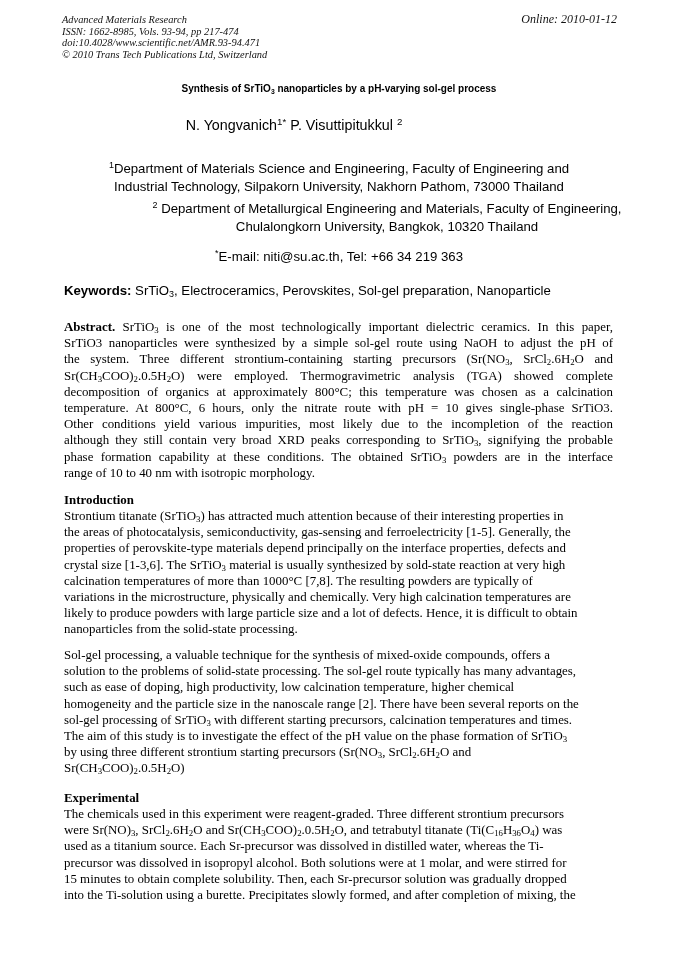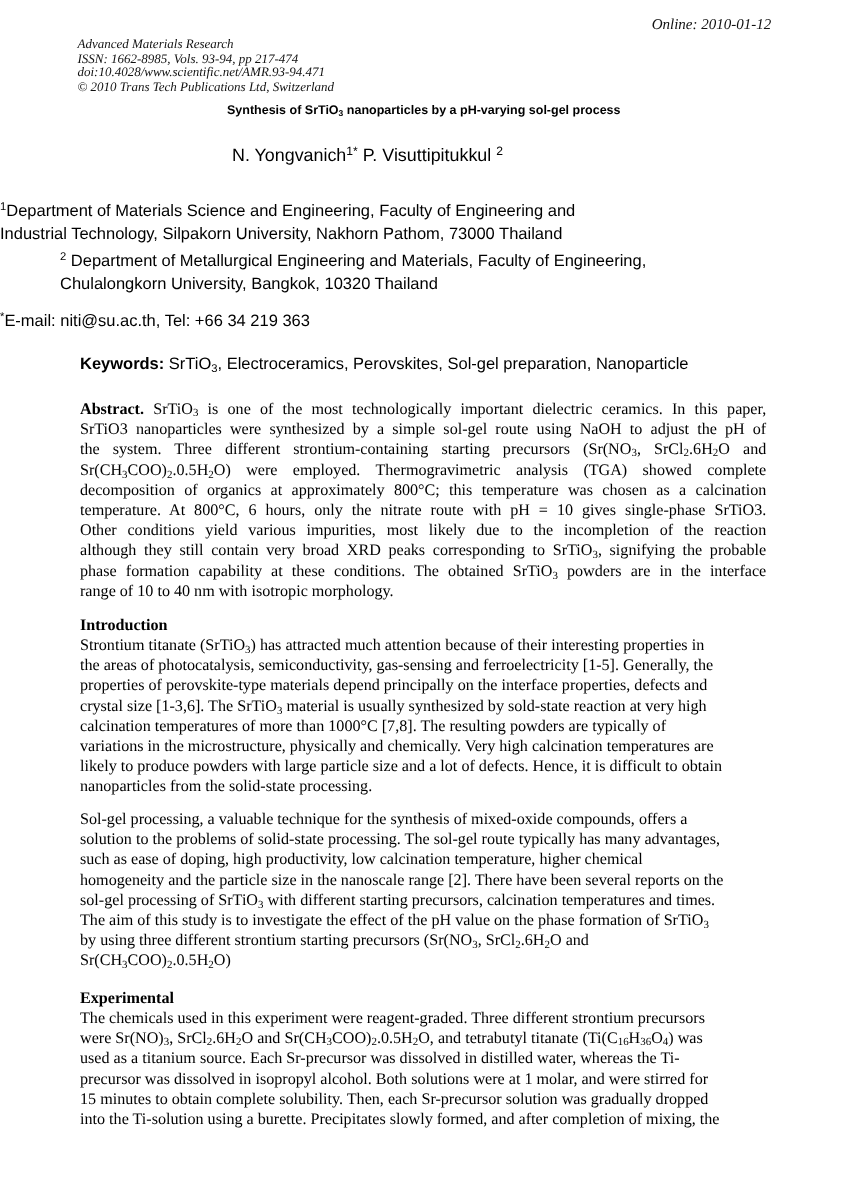--- a/index.html
+++ b/index.html
@@ -1,40 +1,40 @@
 <!DOCTYPE html>
 <html><head>
 <meta charset="utf-8">
 <style>
   html, body { margin: 0; padding: 0; background: #ffffff; }
   body { width: 678px; height: 959px; position: relative; overflow: hidden; color: #000; }
   .page { position: absolute; left: 0; top: 0; width: 678px; height: 959px; }
 
   .header-left {
-    position: absolute; left: 62px; top: 30px;
+    position: absolute; left: 62px; top: 14px;
     font-family: "Liberation Serif", serif; font-style: italic;
     font-size: 10.4px; line-height: 11.5px; color: #111;
   }
   .header-right {
     position: absolute; right: 61px; top: 14px;
     font-family: "Liberation Serif", serif; font-style: italic;
     font-size: 12px; line-height: 11.5px; color: #111;
   }
 
   .title {
     position: absolute; left: 0; width: 678px; top: 80px; text-align: center;
     font-family: "Liberation Sans", sans-serif; font-weight: bold;
     font-size: 10px; line-height: 18px;
   }
   .authors {
     position: absolute; left: 0; width: 588px; top: 116px; text-align: center;
     font-family: "Liberation Sans", sans-serif; font-size: 14.3px; line-height: 18px;
   }
   .affil {
-    position: absolute; left: 0; width: 678px; text-align: left;
+    position: absolute; left: 0; width: 678px; text-align: center;
     font-family: "Liberation Sans", sans-serif; font-size: 13.2px; line-height: 18px;
   }
   .affil1 { top: 160px; }
   .affil2 { top: 200px; padding-left: 48px; }
   .email { top: 248px; }
 
   .keywords {
     position: absolute; left: 64px; top: 282px;
     font-family: "Liberation Sans", sans-serif; font-size: 13.2px; line-height: 17px;
   }

